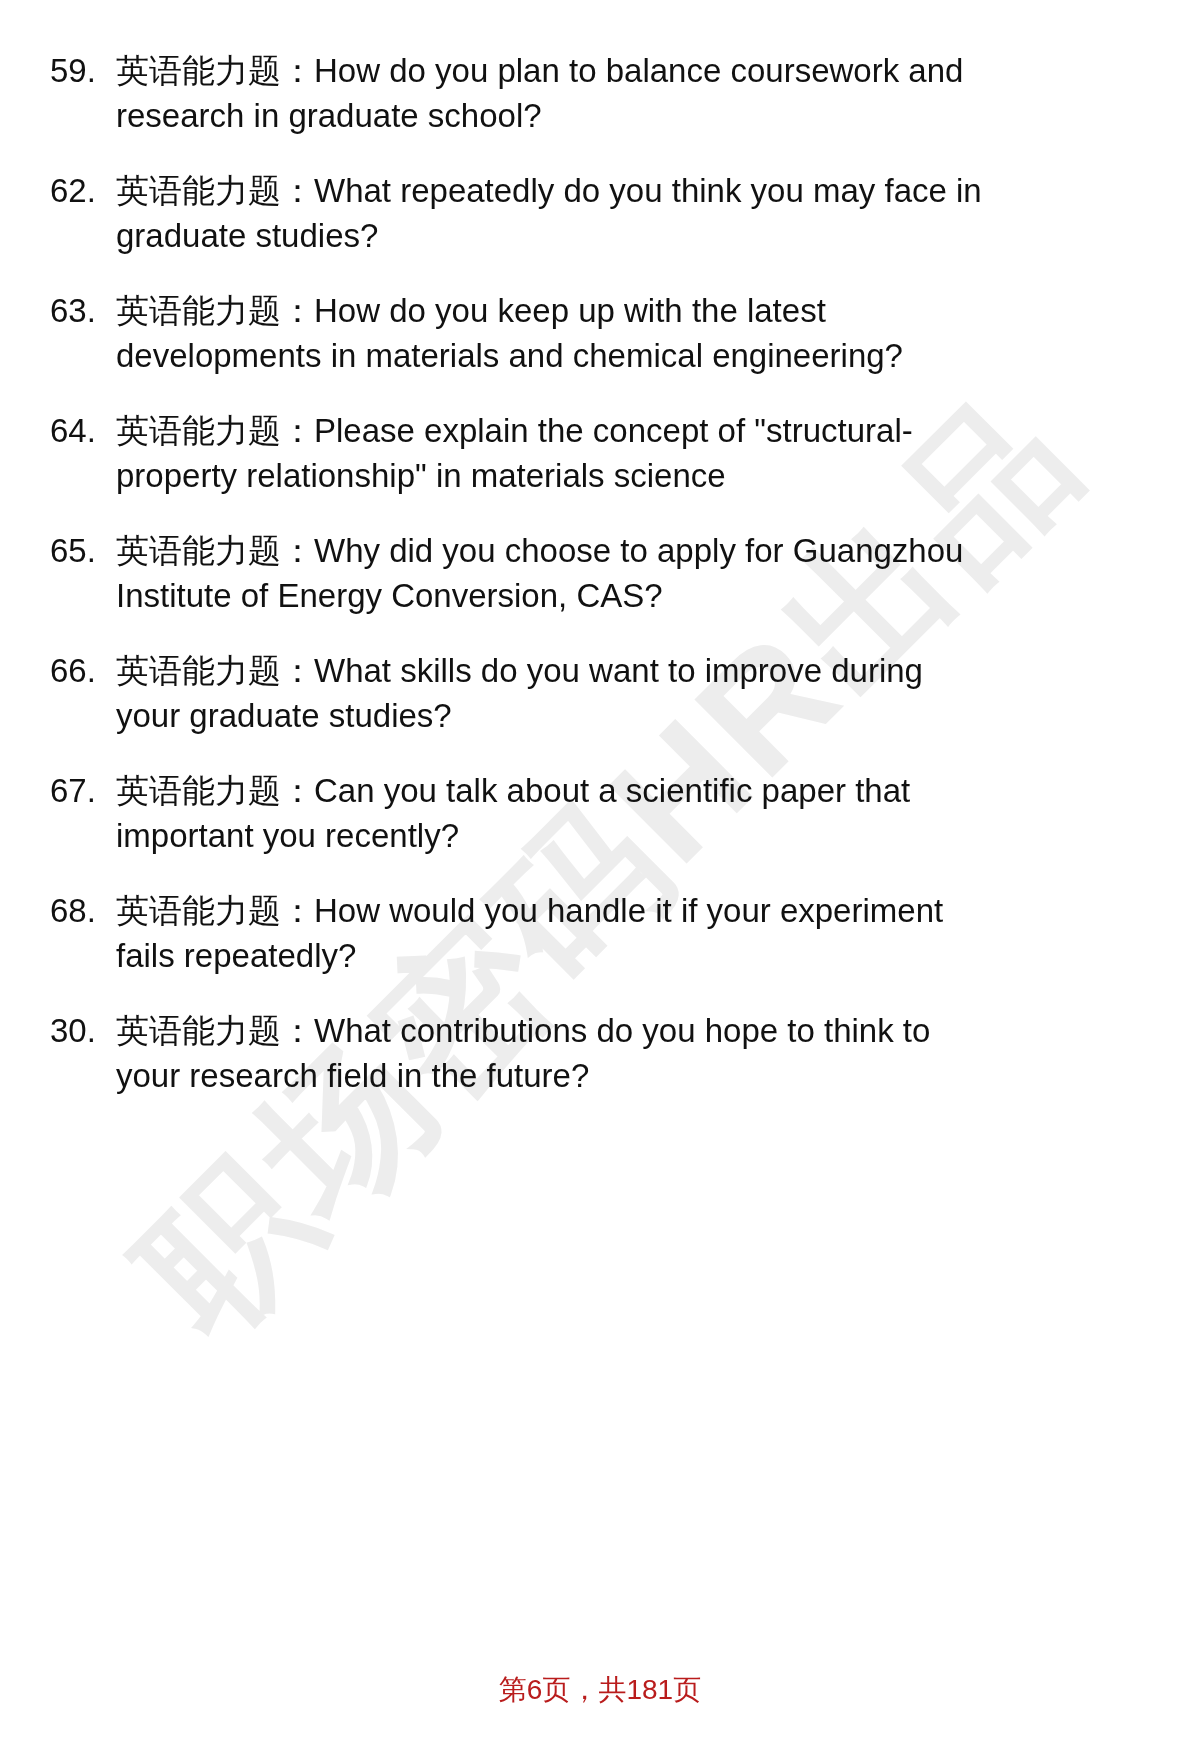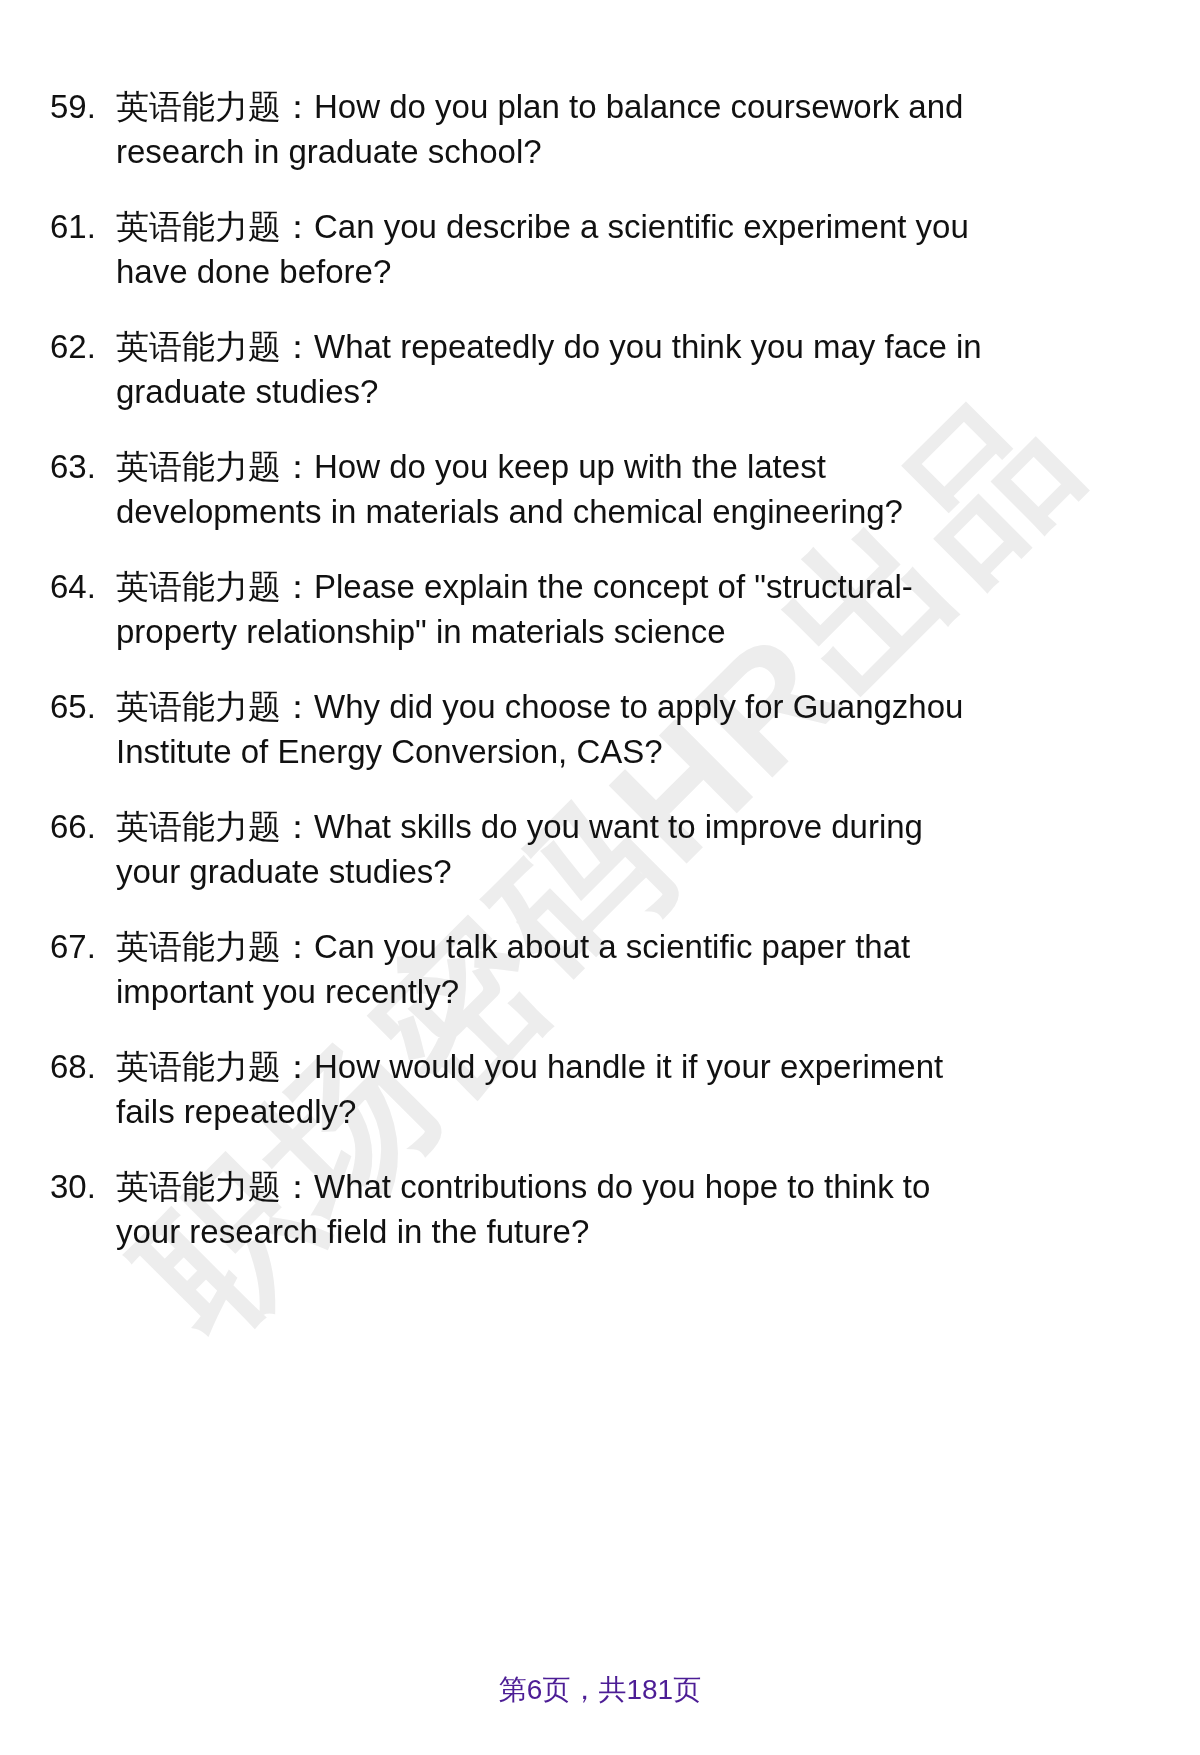--- a/index.html
+++ b/index.html
@@ -28,21 +28,21 @@
     color: #ededed;
     white-space: nowrap;
     z-index: 0;
     user-select: none;
   }
   .question-list {
     position: relative;
     z-index: 1;
     list-style: none;
     margin: 0;
-    padding: 84px 40px 0 50px;
+    padding: 48px 40px 0 50px;
   }
   .q-item {
     display: flex;
     align-items: flex-start;
     margin-bottom: 30px;
     font-size: 33px;
     line-height: 45px;
   }
   .q-num {
     flex: none;
@@ -53,41 +53,36 @@
     white-space: pre-line;
   }
   .footer {
     position: absolute;
     left: 0;
     right: 0;
     top: 1672px;
     text-align: center;
     font-size: 28px;
     line-height: 36px;
-    color: #4c1d95;
+    color: #b91c1c;
     z-index: 1;
   }
 </style>
 </head>
 <body>
 
 <div class="page">
 
   <div class="watermark">职场密码HR出品</div>
 
   <ol class="question-list">
     <li class="q-item">
       <span class="q-num">59.</span>
       <span class="q-text">英语能力题：How do you plan to balance coursework and
 research in graduate school?</span>
-    </li>
-    <li class="q-item">
-      <span class="q-num">61.</span>
-      <span class="q-text">英语能力题：Can you describe a scientific experiment you
-have done before?</span>
     </li>
     <li class="q-item">
       <span class="q-num">62.</span>
       <span class="q-text">英语能力题：What repeatedly do you think you may face in
 graduate studies?</span>
     </li>
     <li class="q-item">
       <span class="q-num">63.</span>
       <span class="q-text">英语能力题：How do you keep up with the latest
 developments in materials and chemical engineering?</span>

